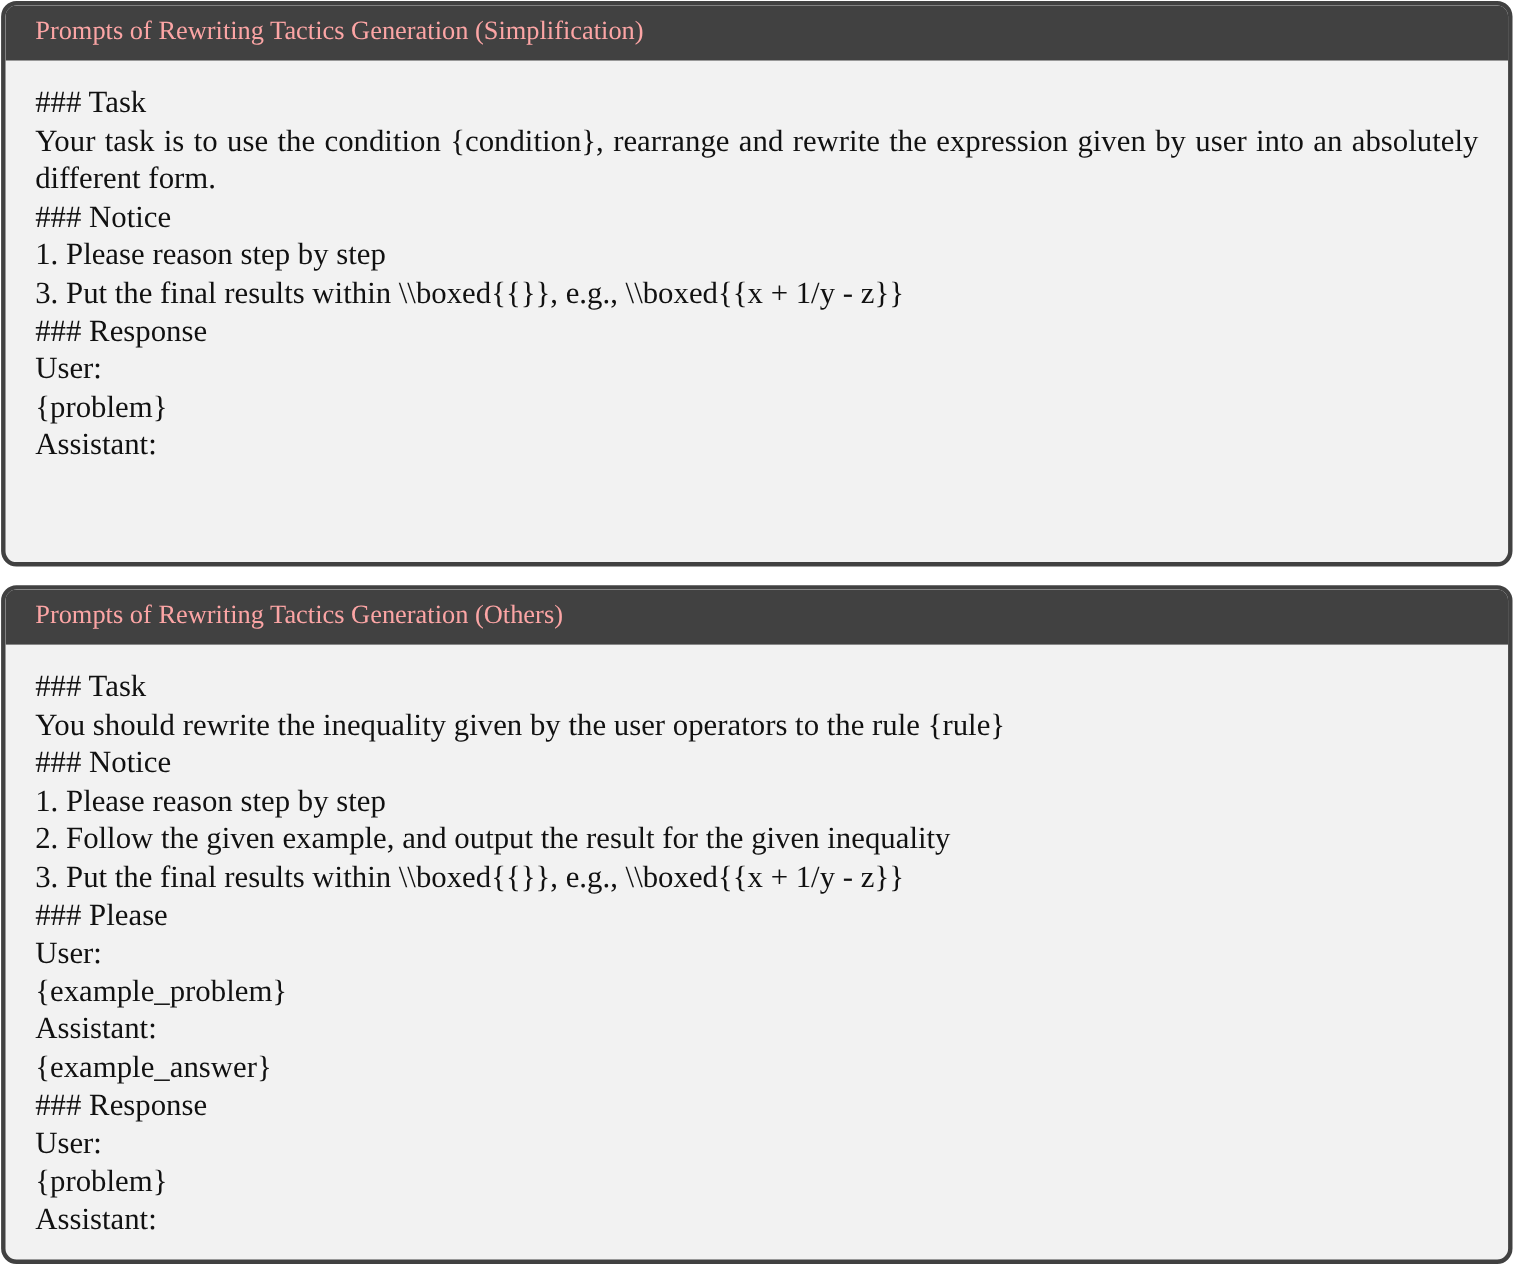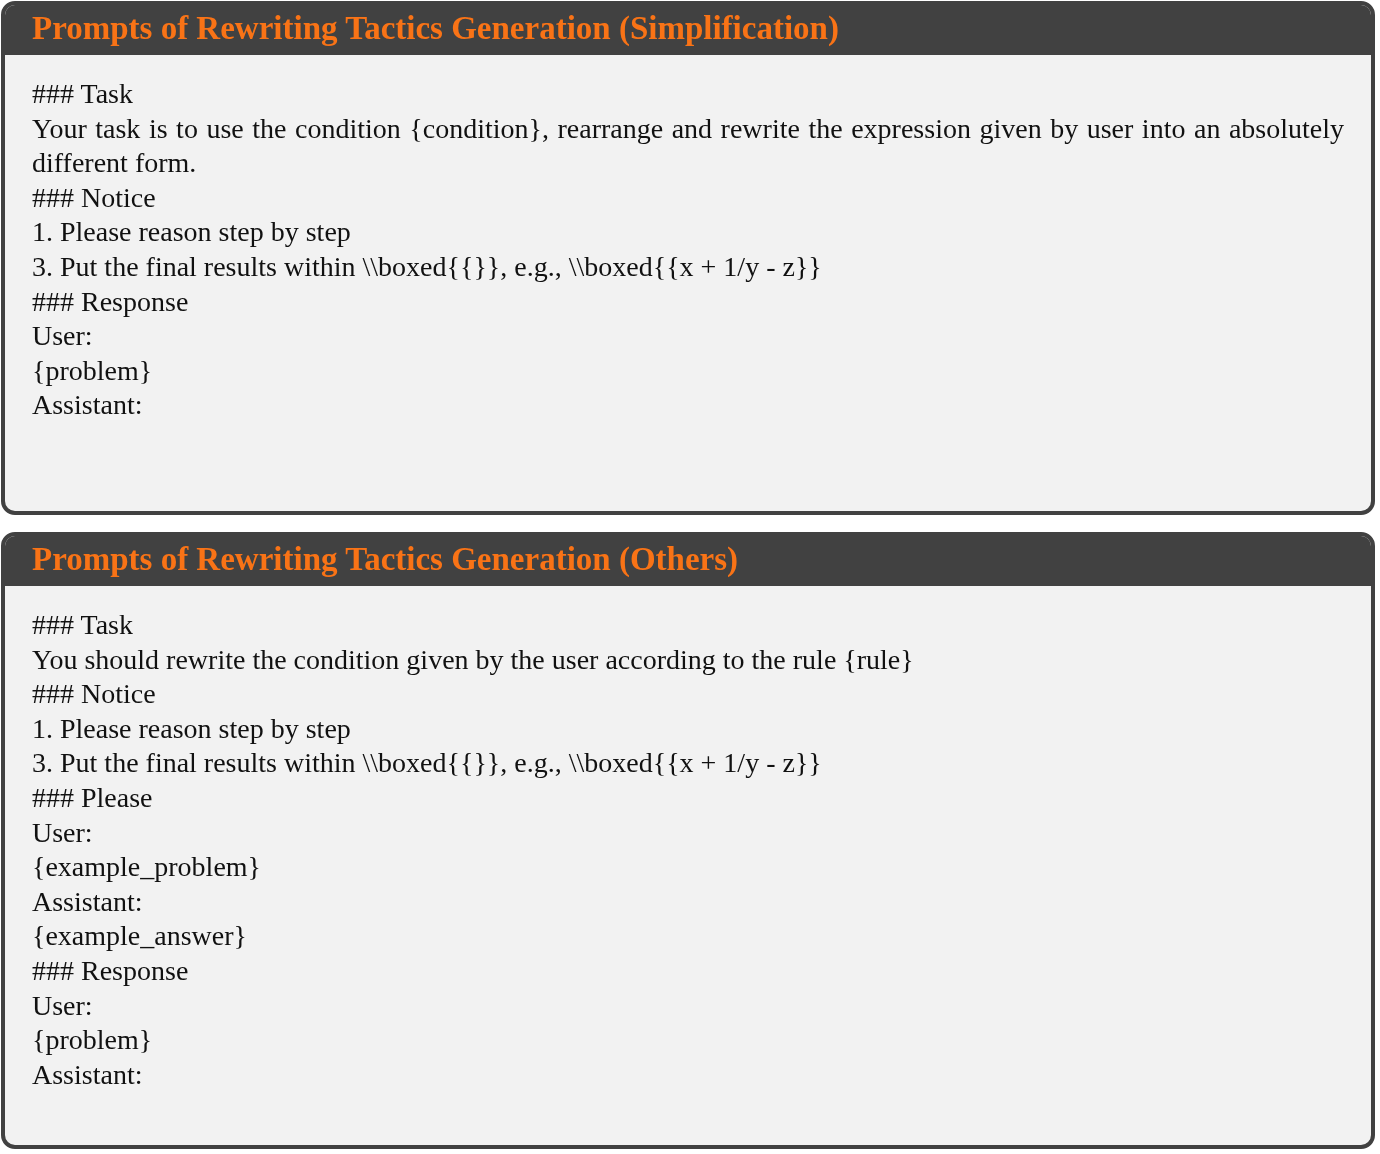--- a/index.html
+++ b/index.html
@@ -22,32 +22,32 @@
       box-sizing: border-box;
       background: #f2f2f2;
       border: 4px solid #414141;
       border-radius: 14px;
       overflow: hidden;
     }
     #box-1 { top: 1px; height: 514px; }
     #box-2 { top: 532px; height: 617px; }
     .box-title {
       background: #414141;
-      color: #f97316;
+      color: #fca5a5;
       height: 50px;
       line-height: 46px;
       padding-left: 27px;
-      font-size: 33px;
+      font-size: 24px;
       white-space: nowrap;
-      font-weight: bold;
     }
     .box-body {
-      padding: 22px 27px 0 27px;
+      padding: 22px 27px 0 15px;
       font-size: 28px;
       line-height: 34.6px;
+      margin-left: 12px;
     }
     .line {
       display: block;
       white-space: pre-wrap;
     }
     .line.justify {
       text-align: justify;
       text-align-last: left;
       font-family: Liberation Serif, serif;
     }
@@ -67,23 +67,24 @@
     <span class="line">User:</span>
     <span class="line">{problem}</span>
     <span class="line">Assistant:</span>
   </div>
 </div>
 
 <div class="prompt-box" id="box-2">
   <div class="box-title">Prompts of Rewriting Tactics Generation (Others)</div>
   <div class="box-body">
     <span class="line">### Task</span>
-    <span class="line">You should rewrite the condition given by the user according to the rule {rule}</span>
+    <span class="line">You should rewrite the inequality given by the user operators to the rule {rule}</span>
     <span class="line">### Notice</span>
     <span class="line">1. Please reason step by step</span>
+    <span class="line">2. Follow the given example, and output the result for the given inequality</span>
     <span class="line">3. Put the final results within \\boxed{{}}, e.g., \\boxed{{x + 1/y - z}}</span>
     <span class="line">### Please</span>
     <span class="line">User:</span>
     <span class="line">{example_problem}</span>
     <span class="line">Assistant:</span>
     <span class="line">{example_answer}</span>
     <span class="line">### Response</span>
     <span class="line">User:</span>
     <span class="line">{problem}</span>
     <span class="line">Assistant:</span>

